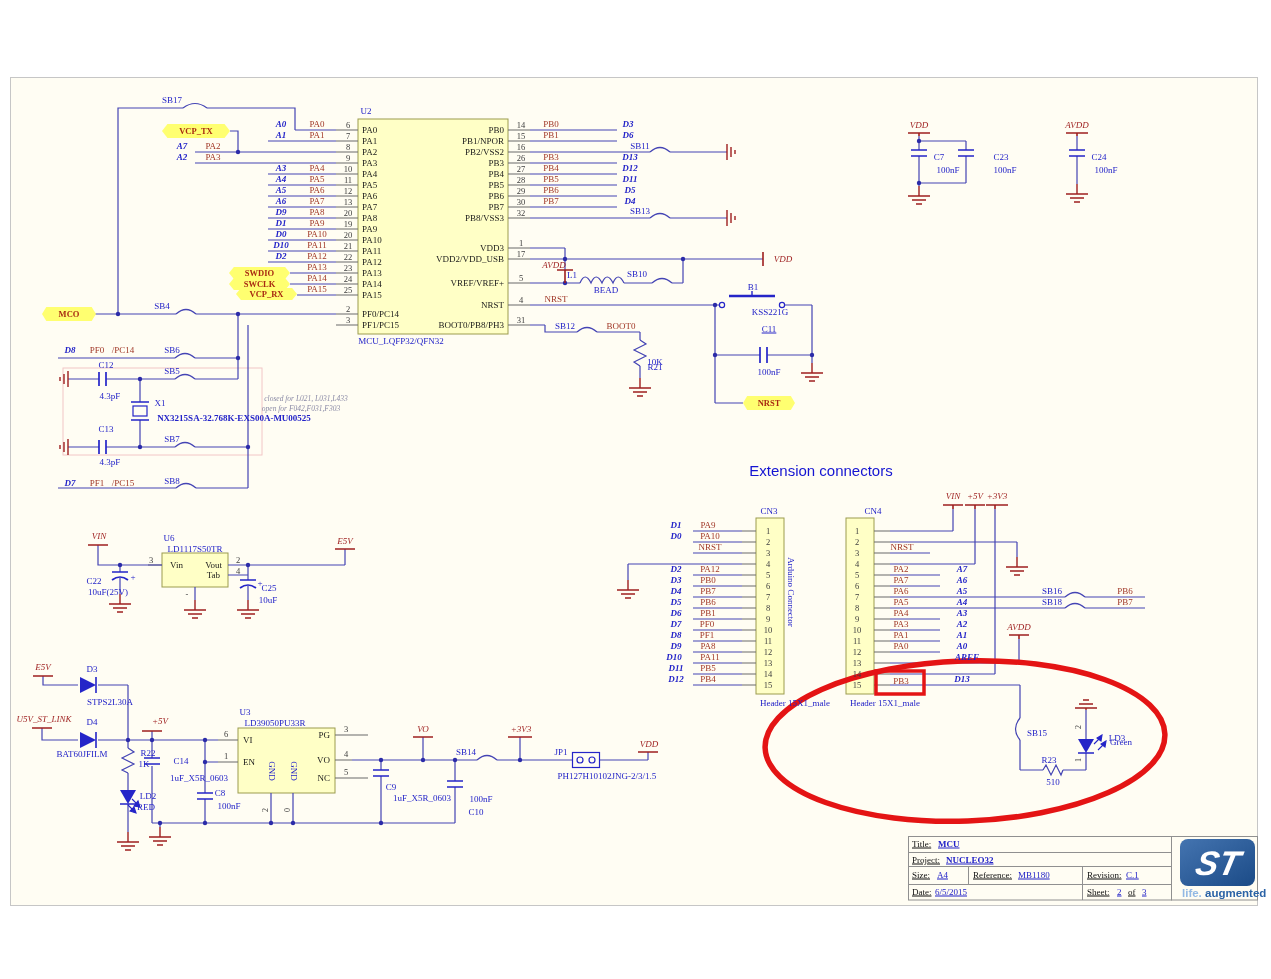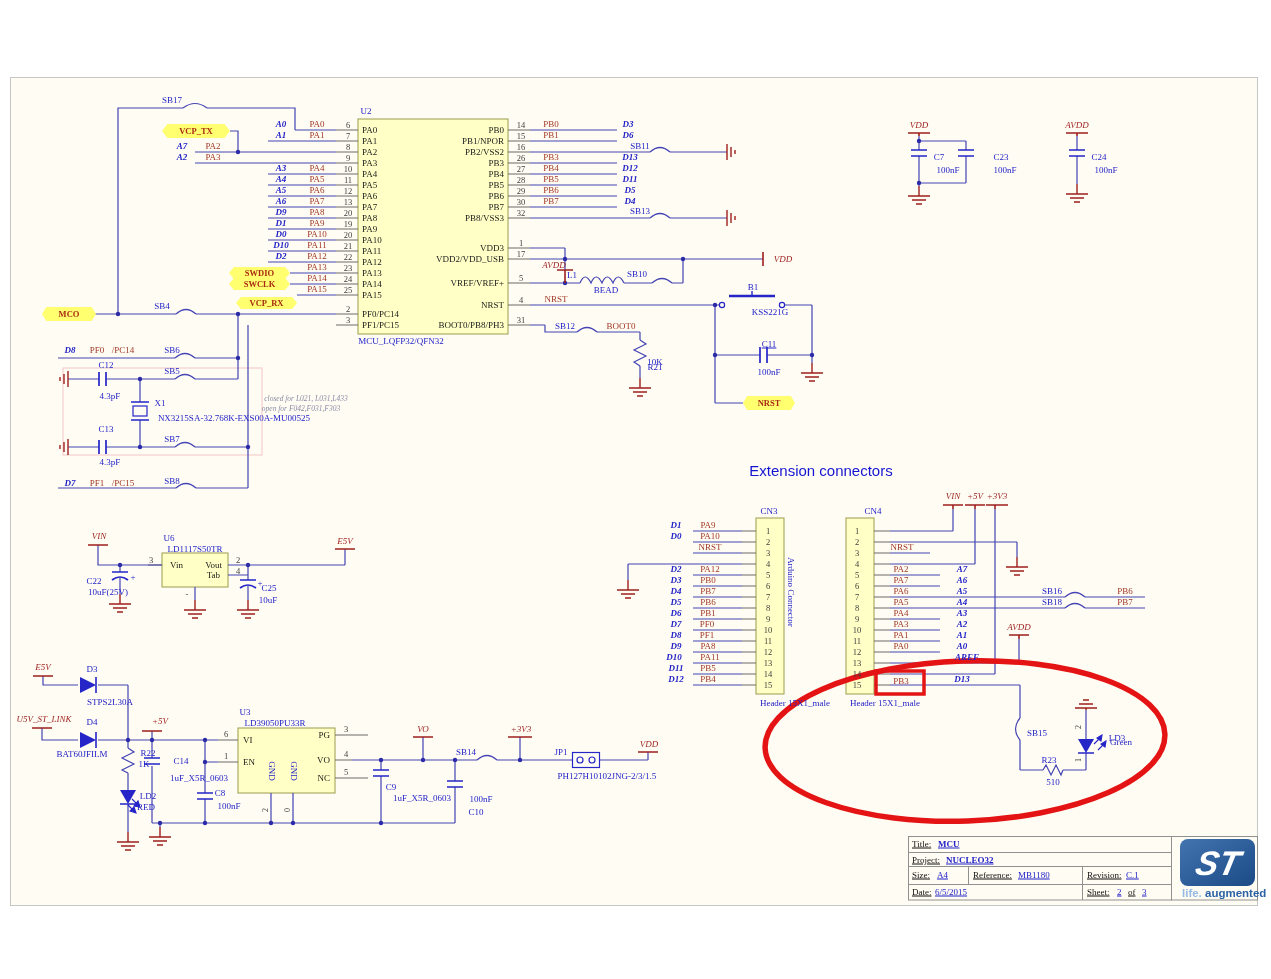--- a/index.html
+++ b/index.html
@@ -297,35 +297,35 @@
       <span class="lb des" style="left: 640px; top: 146px;">SB11</span>
       <span class="lb des" style="left: 640px; top: 211px;">SB13</span>
       <span class="lb des" style="left: 637px; top: 274px;">SB10</span>
       <span class="lb des" style="left: 572px; top: 275px;">L1</span>
       <span class="lb des" style="left: 606px; top: 290px;">BEAD</span>
       <span class="lb pwr" style="left: 554px; top: 265px;">AVDD</span>
       <span class="lb pwr" style="left: 783px; top: 259px;">VDD</span>
       <span class="lb net" style="left: 556px; top: 299px;">NRST</span>
       <span class="lb des" style="left: 753px; top: 287px;">B1</span>
       <span class="lb des" style="left: 770px; top: 312px;">KSS221G</span>
-      <span class="lb des" style="left: 769px; top: 344px; text-decoration: underline;">C11</span>
+      <span class="lb des" style="left: 769px; top: 329px; text-decoration: underline;">C11</span>
       <span class="lb des" style="left: 769px; top: 372px;">100nF</span>
       <span class="lb des" style="left: 565px; top: 326px;">SB12</span>
       <span class="lb net" style="left: 621px; top: 326px;">BOOT0</span>
       <span class="lb des" style="left: 655px; top: 367px;">R21</span>
       <span class="lb des" style="left: 655px; top: 362px;">10K</span>
       <span class="lb al" style="left: 70px; top: 350px;">D8</span>
       <span class="lb net" style="left: 97px; top: 350px;">PF0</span>
       <span class="lb net" style="left: 123px; top: 350px;">/PC14</span>
       <span class="lb des" style="left: 172px; top: 350px;">SB6</span>
       <span class="lb des" style="left: 106px; top: 365px;">C12</span>
       <span class="lb des" style="left: 110px; top: 396px;">4.3pF</span>
       <span class="lb des" style="left: 172px; top: 371px;">SB5</span>
       <span class="lb des" style="left: 160px; top: 403px;">X1</span>
-      <span class="lb des" style="left: 234px; top: 418px;">NX3215SA-32.768K-EXS00A-MU00525</span>
+      <span class="lb des" style="left: 234px; top: 418px; font-weight: bold;">NX3215SA-32.768K-EXS00A-MU00525</span>
       <span class="lb des" style="left: 106px; top: 429px;">C13</span>
       <span class="lb des" style="left: 110px; top: 462px;">4.3pF</span>
       <span class="lb des" style="left: 172px; top: 439px;">SB7</span>
       <span class="lb al" style="left: 70px; top: 483px;">D7</span>
       <span class="lb net" style="left: 97px; top: 483px;">PF1</span>
       <span class="lb net" style="left: 123px; top: 483px;">/PC15</span>
       <span class="lb des" style="left: 172px; top: 481px;">SB8</span>
       <span class="lb note" style="left: 306px; top: 399px;">closed for L021, L031,L433</span>
       <span class="lb note" style="left: 301px; top: 409px;">open for F042,F031,F303</span>
       <span class="lb pwr" style="left: 99px; top: 536px;">VIN</span>
@@ -487,21 +487,21 @@
       <span class="lb des" style="left: 1037px; top: 733px;">SB15</span>
       <span class="lb des" style="left: 1049px; top: 760px;">R23</span>
       <span class="lb des" style="left: 1053px; top: 782px;">510</span>
       <span class="lb des" style="left: 1117px; top: 731px; margin-top: 7px;">LD3</span>
       <span class="lb des" style="left: 1121px; top: 742px; text-align: right;">Green</span>
       <span class="lb vertnum" style="left: 1079px; top: 727px;">2</span>
       <span class="lb vertnum" style="left: 1079px; top: 760px;">1</span>
       <div class="flag" style="left: 162px; top: 124px; width: 68px; height: 14px;">VCP_TX</div>
       <div class="flag" style="left: 229px; top: 267px; width: 61px; height: 12px;">SWDIO</div>
       <div class="flag" style="left: 229px; top: 278px; width: 61px; height: 12px;">SWCLK</div>
-      <div class="flag" style="left: 236px; top: 297px; width: 61px; height: 12px;">VCP_RX</div>
+      <div class="flag" style="left: 236px; top: 288px; width: 61px; height: 12px;">VCP_RX</div>
       <div class="flag" style="left: 42px; top: 307px; width: 54px; height: 14px;">MCO</div>
       <div class="flag" style="left: 743px; top: 396px; width: 52px; height: 14px;">NRST</div>
     </div>
 
   <span class="lb title-big" style="left:821px;top:470px">Extension connectors</span>
 
   <span class="pos lb tb a-l" style="left:912px;top:844px">Title:</span>
   <span class="pos lb tbb a-l" style="left:938px;top:844px">MCU</span>
   <span class="pos lb tb a-l" style="left:912px;top:860px">Project:</span>
   <span class="pos lb tbb a-l" style="left:946px;top:860px">NUCLEO32</span>

